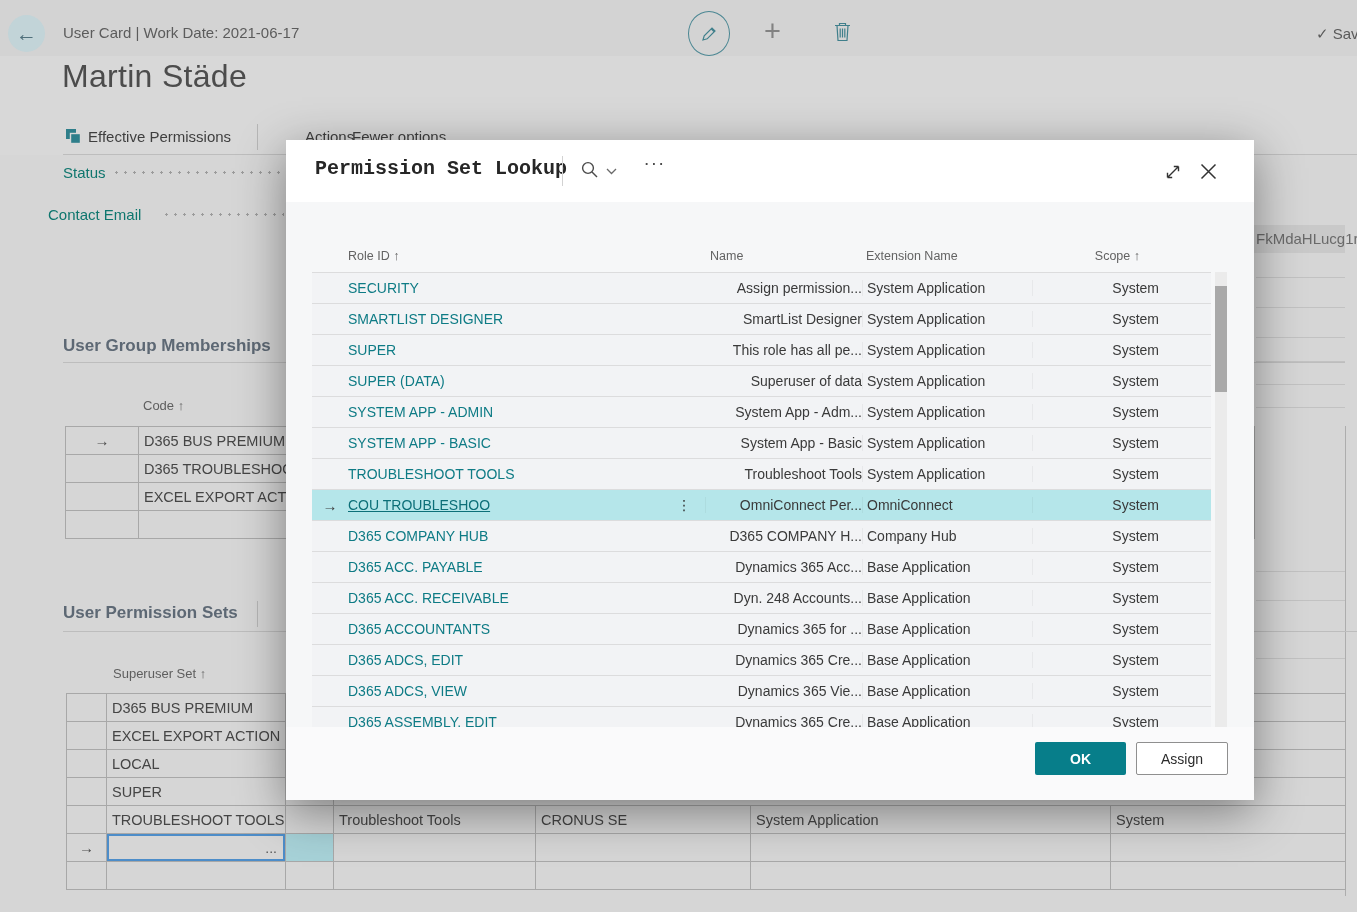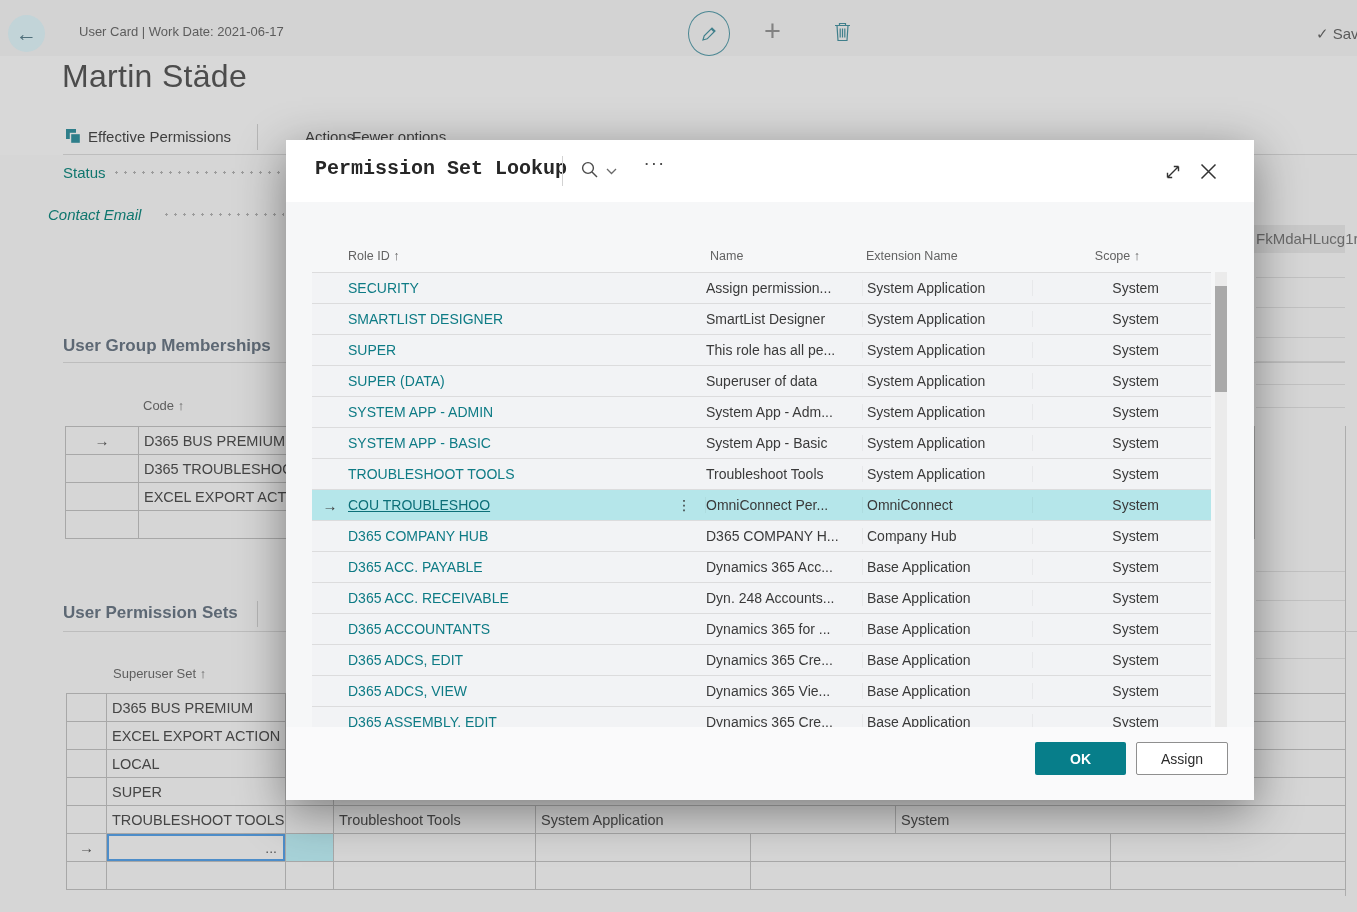--- a/index.html
+++ b/index.html
@@ -10,21 +10,21 @@
     -webkit-font-smoothing:antialiased;
   }
   .abs{position:absolute;}
   .nosel{user-select:none;}
 
   
   .topband{left:0;top:0;width:1357px;height:56px;background:#d3d3d3;}
   .titleband{left:0;top:56px;width:1357px;height:99px;background:#d8d8d8;}
   .back-circle{left:8px;top:15px;width:37px;height:37px;border-radius:50%;
     background:#c2d4d8;color:#50707b;font-size:21px;display:flex;align-items:center;justify-content:center;}
-  .breadcrumb{left:63px;top:24px;font-size:13px;color:#5c5c5c;margin-left:16px;}
+  .breadcrumb{left:63px;top:24px;font-size:15px;color:#5c5c5c;}
   .page-title{left:62px;top:58px;font-size:32px;font-weight:400;color:#4c4c4c;letter-spacing:.3px;}
   .edit-ellipse{left:688px;top:11px;width:40px;height:43px;border:1px solid #4b8793;border-radius:50%;
     display:flex;align-items:center;justify-content:center;}
   .plus-btn{left:764px;top:17px;font-size:29px;font-weight:300;color:#828282;line-height:1;}
   .trash-btn{left:833px;top:21px;}
   .save-indicator{left:1316px;top:25px;font-size:15px;color:#5a5a5a;white-space:nowrap;}
 
   .ribbon-icon{left:65px;top:128px;}
   .ribbon-label{top:128px;font-size:15px;color:#3f3f3f;white-space:nowrap;}
   .ribbon-div{left:257px;top:124px;width:1px;height:26px;background:#b6b6b6;}
@@ -65,21 +65,21 @@
   .dlg-viewport{left:26px;top:132px;width:899px;height:455px;overflow:hidden;border-top:1px solid #dcdcdd;}
   .dlg-row{display:flex;height:31px;box-sizing:border-box;border-bottom:1px solid #dcdcdd;
     background:#f2f3f5;align-items:center;}
   .dlg-row.sel{background:#b5e6ea;}
   .c-arrow{width:36px;text-align:center;font-size:15px;color:#3d3d3d;flex:none;}
   .c-role{width:296px;flex:none;font-size:14px;color:#0e7b85;overflow:hidden;white-space:nowrap;}
   .sel .c-role{text-decoration:underline;color:#0c6f78;}
   .c-dots{width:62px;flex:none;text-align:right;padding-right:14px;box-sizing:border-box;
     font-size:14px;color:#333;border-right:1px solid rgba(0,0,0,0.045);}
   .c-name{width:156px;flex:none;font-size:14px;color:#3a3a3a;overflow:hidden;white-space:nowrap;
-    border-right:1px solid rgba(0,0,0,0.045);}
+    border-right:1px solid rgba(0,0,0,0.045);text-align:right;}
   .c-ext{width:170px;flex:none;font-size:14px;color:#3a3a3a;overflow:hidden;white-space:nowrap;padding-left:4px;
     box-sizing:border-box;border-right:1px solid rgba(0,0,0,0.045);}
   .c-scope{flex:1;font-size:14px;color:#3a3a3a;text-align:right;padding-right:52px;box-sizing:border-box;white-space:nowrap;}
 
   .dlg-scrolltrack{left:929px;top:132px;width:12px;height:455px;background:#ebebeb;}
   .dlg-scrollthumb{position:absolute;left:0;top:14px;width:12px;height:106px;background:#a9a9a9;}
 
   .dlg-footer{left:0;top:587px;width:968px;height:73px;background:#fafafb;}
   .btn{height:33px;box-sizing:border-box;font-size:14px;display:flex;align-items:center;justify-content:center;
     border-radius:2px;cursor:pointer;}
@@ -126,21 +126,21 @@
   </svg>
 </div>
 <div class="abs ribbon-label" style="left:88px;">Effective Permissions</div>
 <div class="abs ribbon-div"></div>
 <div class="abs ribbon-label" style="left:285px;margin-left:20px;">Actions</div>
 <div class="abs ribbon-label" style="left:352px;">Fewer options</div>
 <div class="abs hrule" style="left:63px;top:154px;width:1294px;"></div>
 
 <div class="abs field-label" style="left:63px;top:164px;">Status</div>
 <div class="abs dots" style="left:112px;top:171px;width:172px;"></div>
-<div class="abs field-label" style="left:48px;top:206px;font-style:italic;">Contact Email</div>
+<div class="abs field-label" style="left:48px;top:206px;">Contact Email</div>
 <div class="abs dots" style="left:162px;top:213px;width:122px;"></div>
 
 <div class="abs ovf-band"></div>
 <div class="abs ovf-text">FkMdaHLucg1r</div>
 
 <div class="abs strip-line" style="top:277px"></div>
 <div class="abs strip-line" style="top:307px"></div>
 <div class="abs strip-line" style="top:337px"></div>
 <div class="abs strip-line" style="top:361px"></div>
 <div class="abs strip-line" style="top:384px"></div>
@@ -207,20 +207,21 @@
     <div class="bgcell ctr" style="width:40px;"></div>
     <div class="bgcell" style="width:179px;">SUPER</div>
     <div class="bgcell" style="width:48px;"></div>
     <div class="bgcell" style="flex:1;"></div>
   </div>
   <div class="bgrow">
     <div class="bgcell ctr" style="width:40px;"></div>
     <div class="bgcell" style="width:179px;">TROUBLESHOOT TOOLS</div>
     <div class="bgcell" style="width:48px;"></div>
     <div class="bgcell" style="width:202px;">Troubleshoot Tools</div>
+    <div class="bgcell" style="width:215px;">CRONUS SE</div>
     <div class="bgcell" style="width:360px;">System Application</div>
     <div class="bgcell" style="flex:1;">System</div>
   </div>
   <div class="bgrow">
     <div class="bgcell ctr" style="width:40px;">
       <span class="arrowglyph">→</span>
     </div>
     <div class="bgcell" style="width:179px;padding:0;">
       <div class="focus-cell" style="width:100%;">
         <span>...</span>

